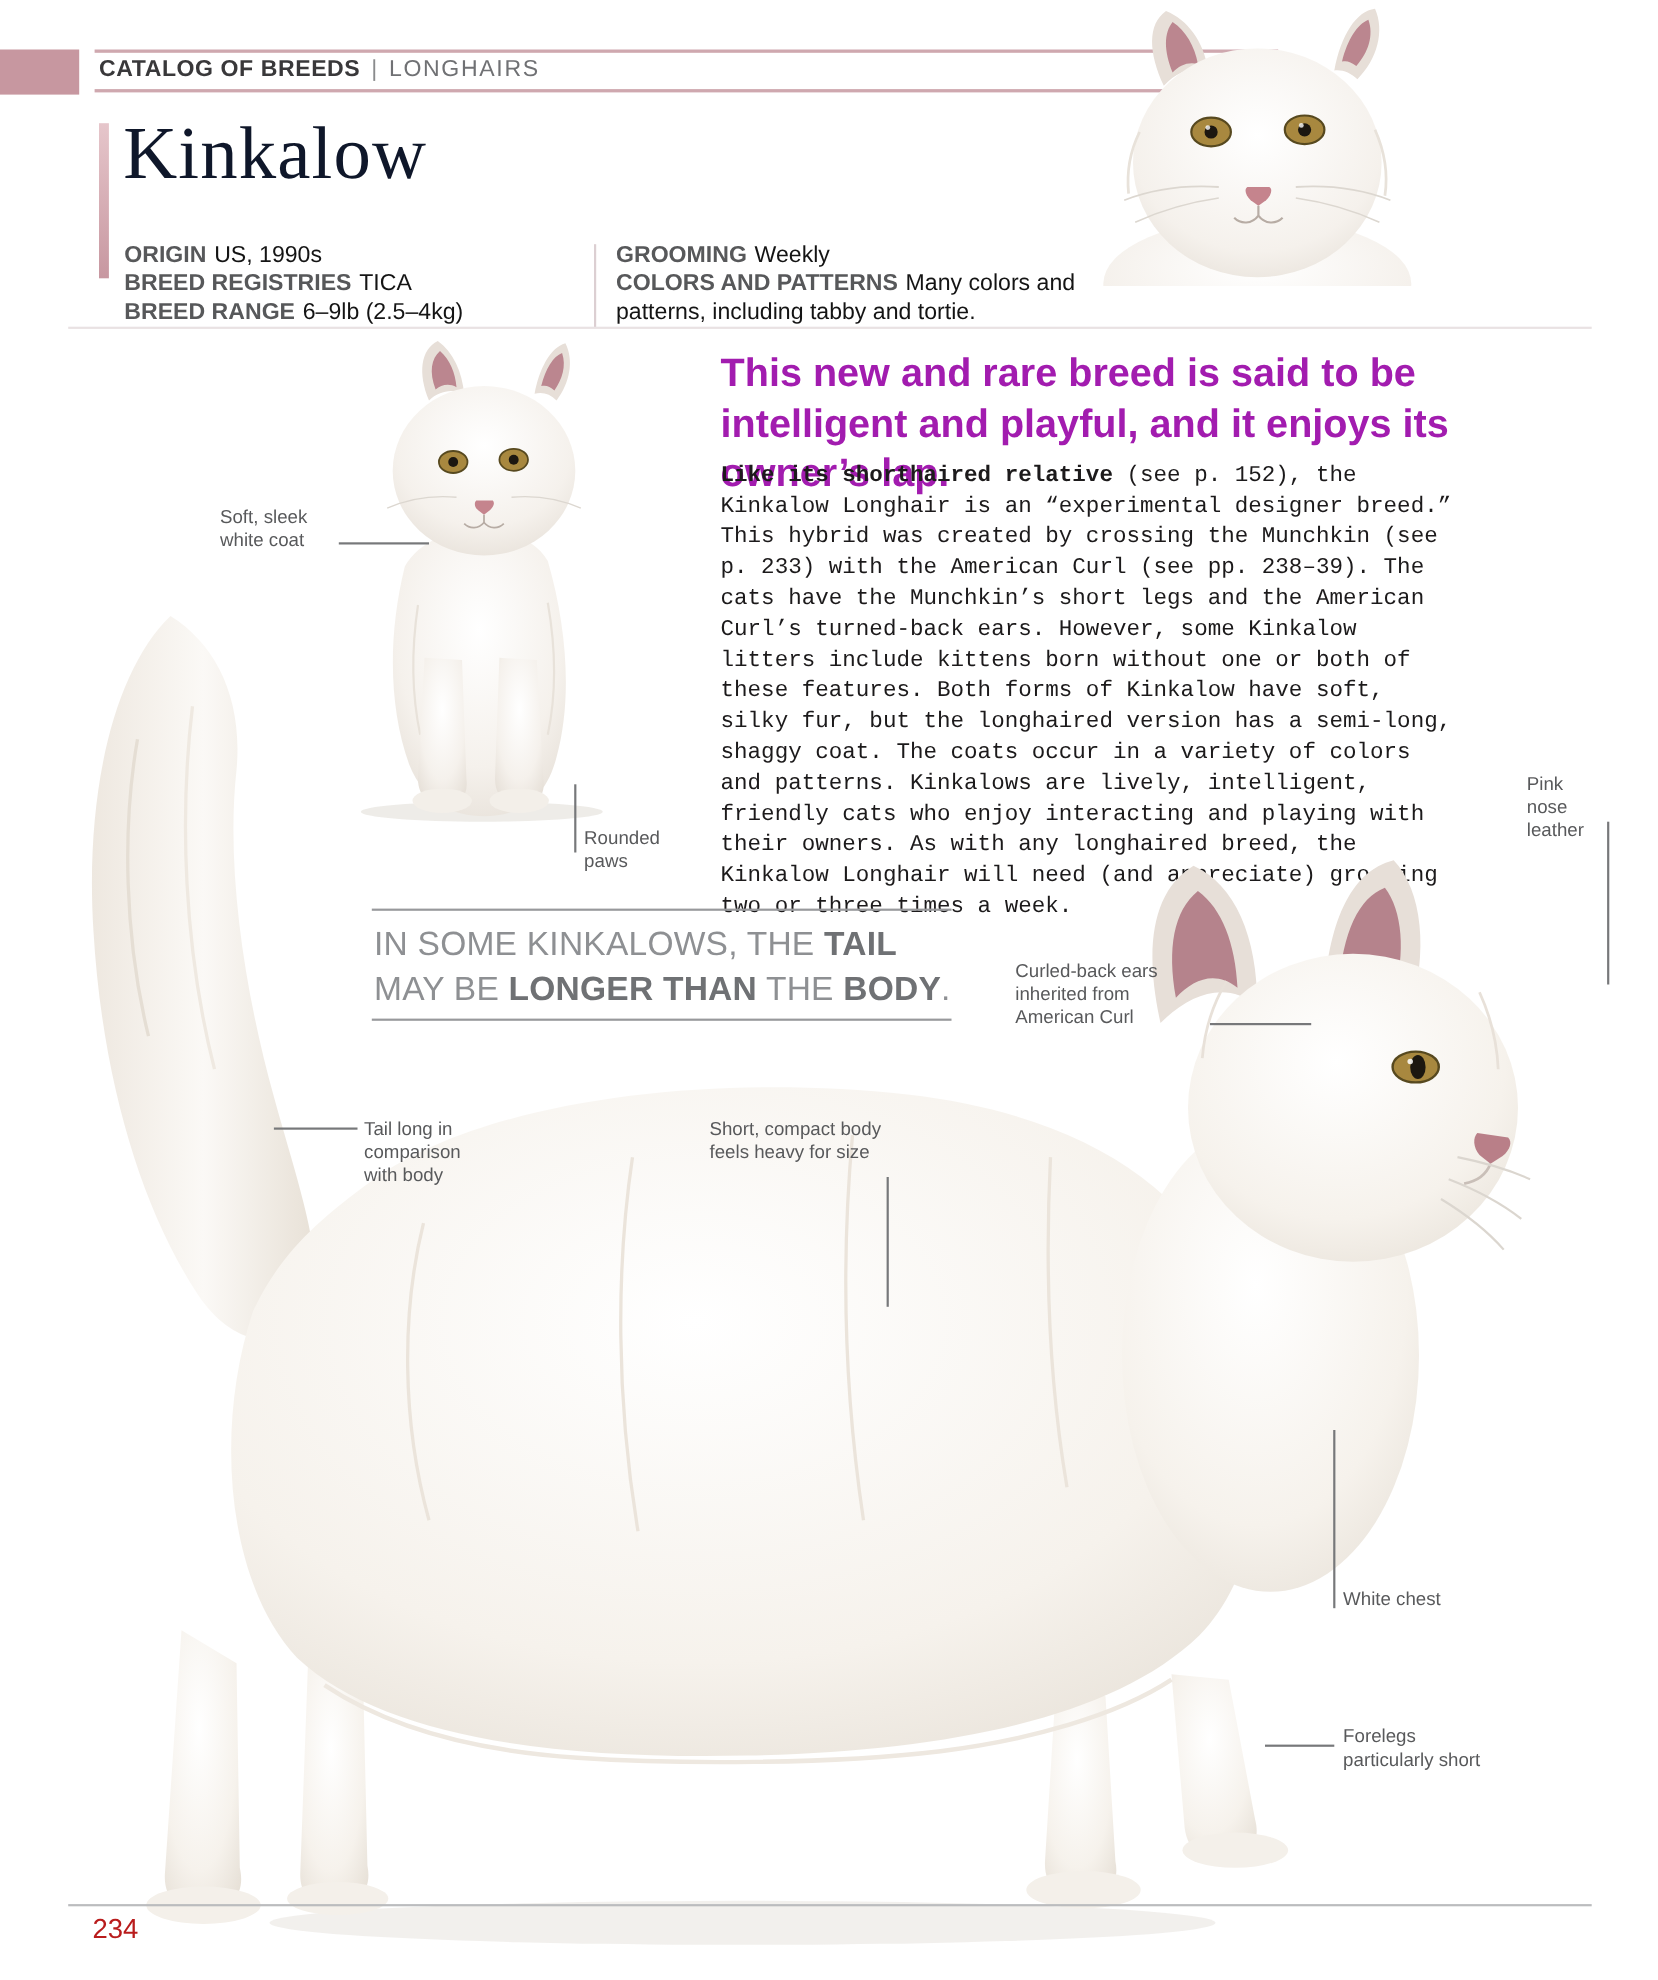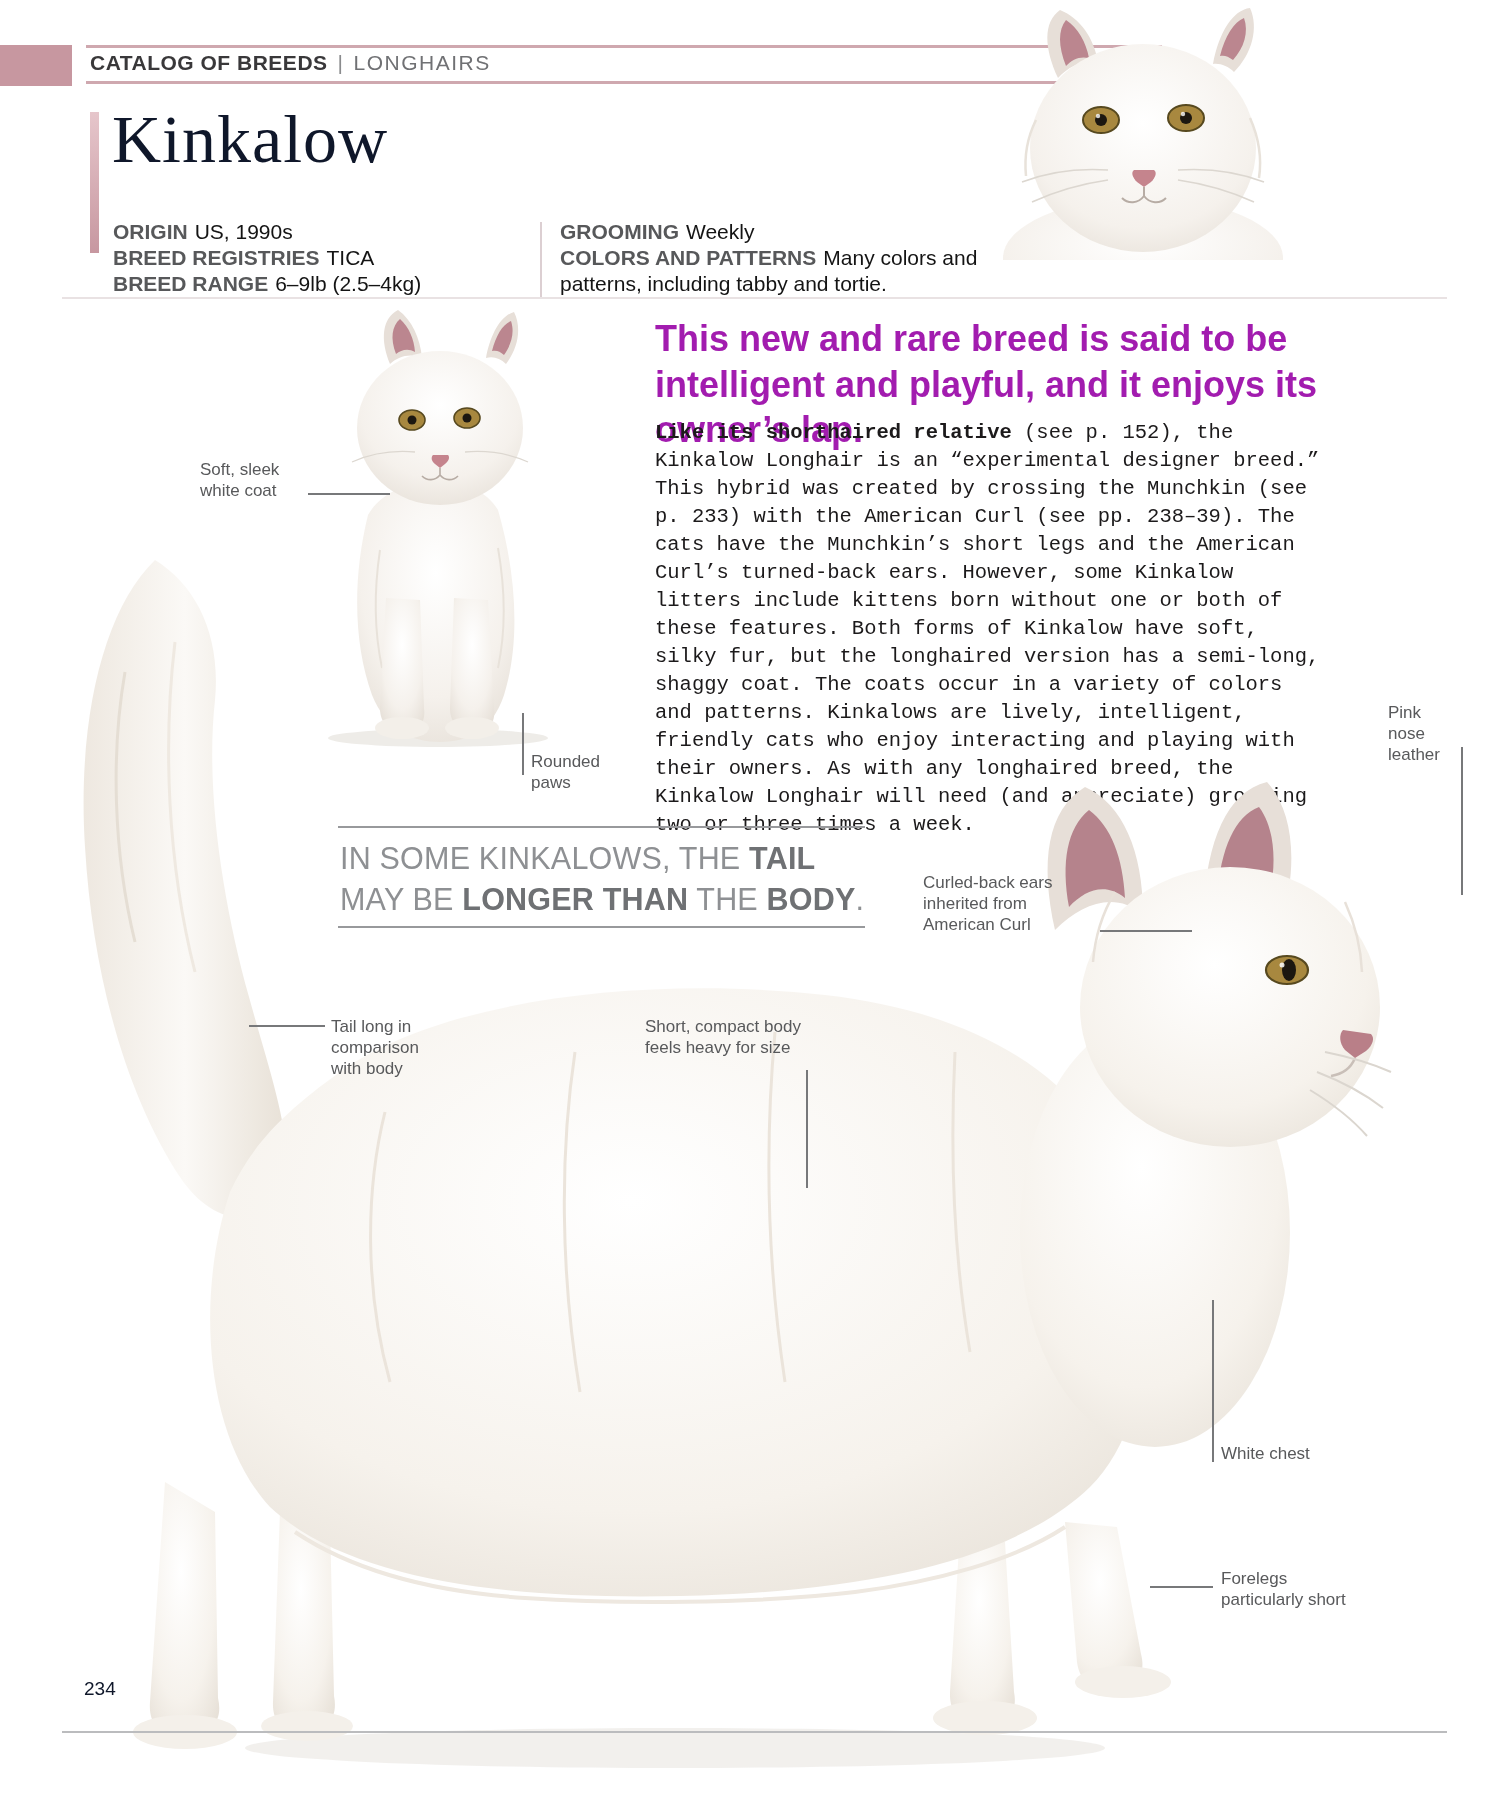--- a/index.html
+++ b/index.html
@@ -38,21 +38,21 @@
   .pullquote b{color:#6f7174;}
 
   
   .ann{font-size:17px;line-height:21px;color:#58595b;white-space:pre-line;}
   .ann.r{text-align:left;}
   .ann-vline{width:2px;background:#77787a;}
   .ann-hline{height:2px;background:#77787a;}
 
   
   .foot-rule{left:62px;top:1731px;width:1385px;height:2px;background:#bbbcbe;}
-  .page-num{left:84px;top:1678px;font-size:19px;color:#0f172a;}
+  .page-num{left:84px;top:1740px;font-size:25px;color:#b91c1c;}
 
   svg{display:block;}
 </style>
 </head>
 <body>
 
 <div id="page">
 
   <div class="abs hdr-accent"></div>
   <div class="abs hdr-rule" style="top:45px;"></div>

